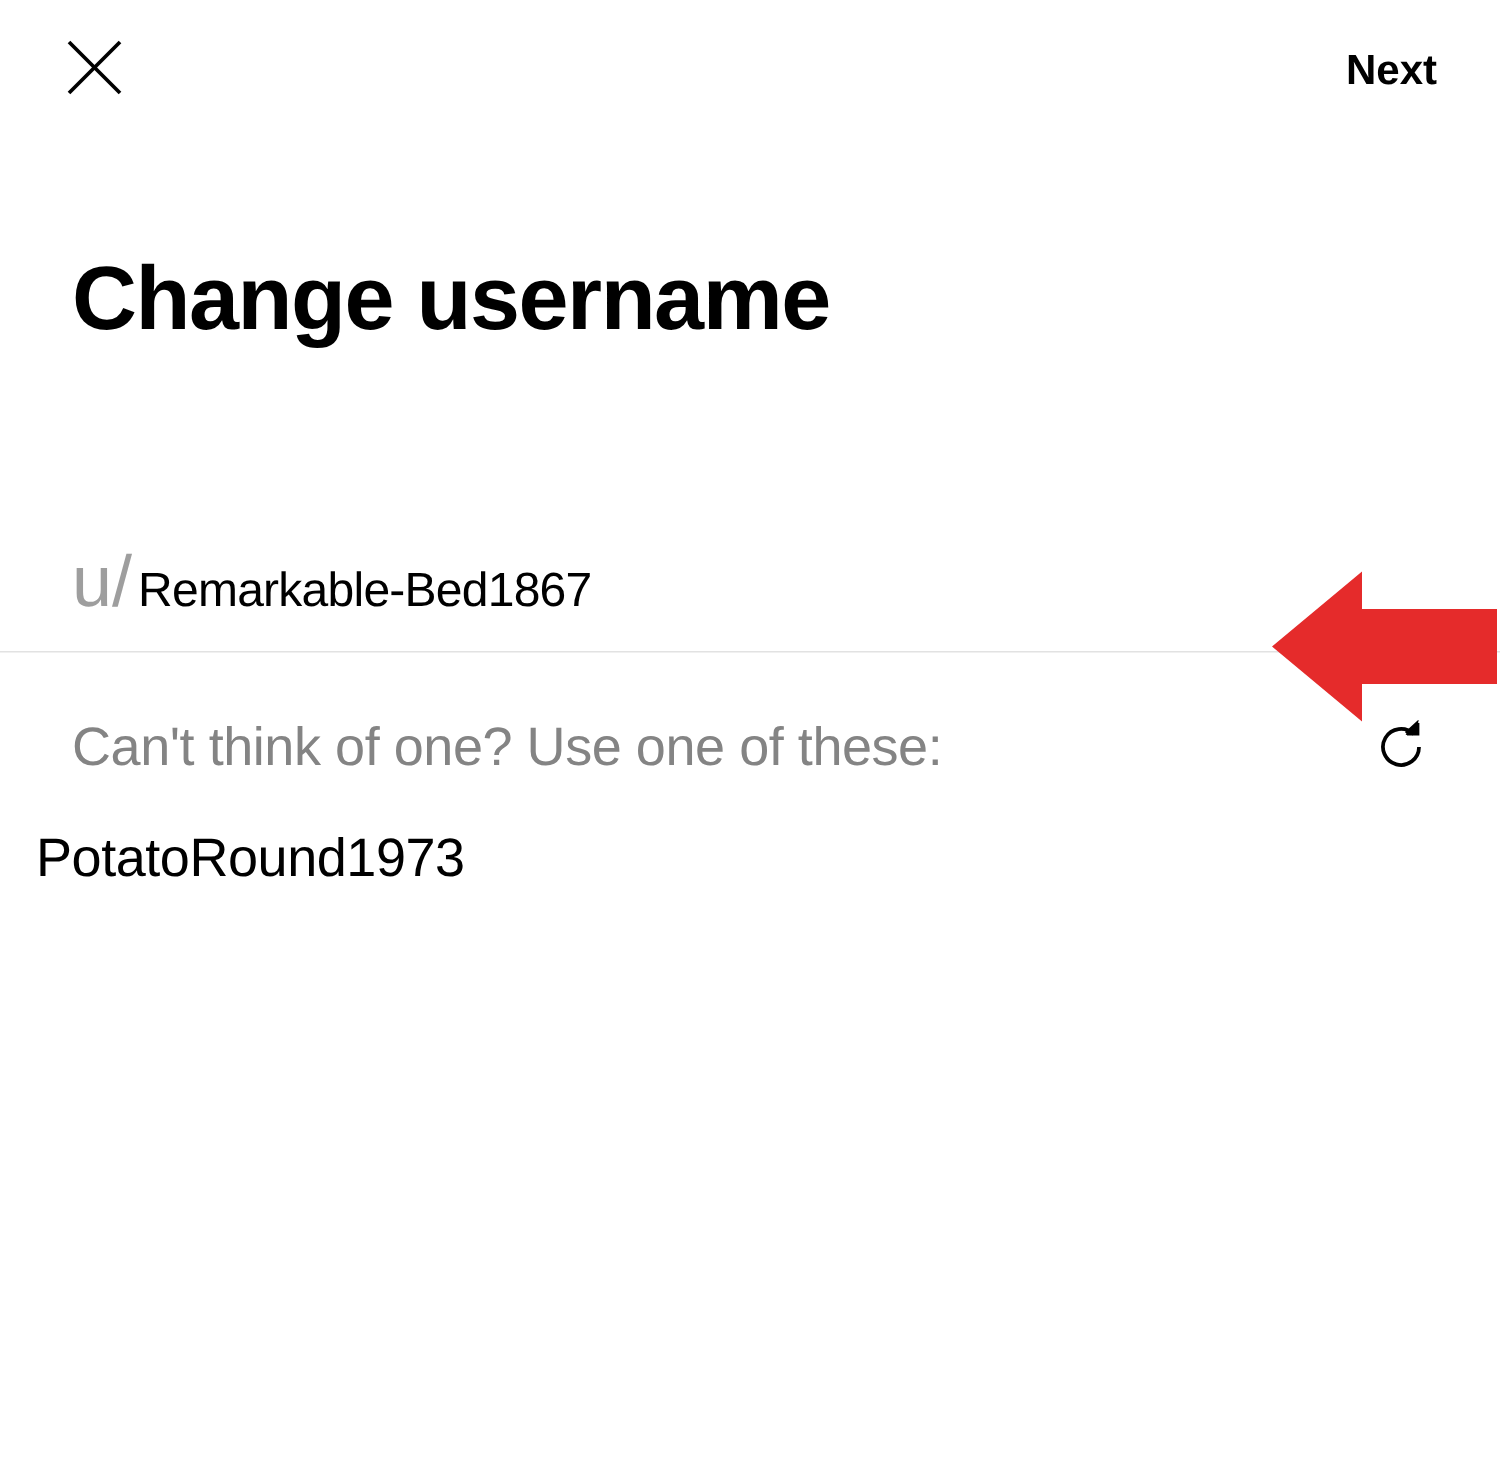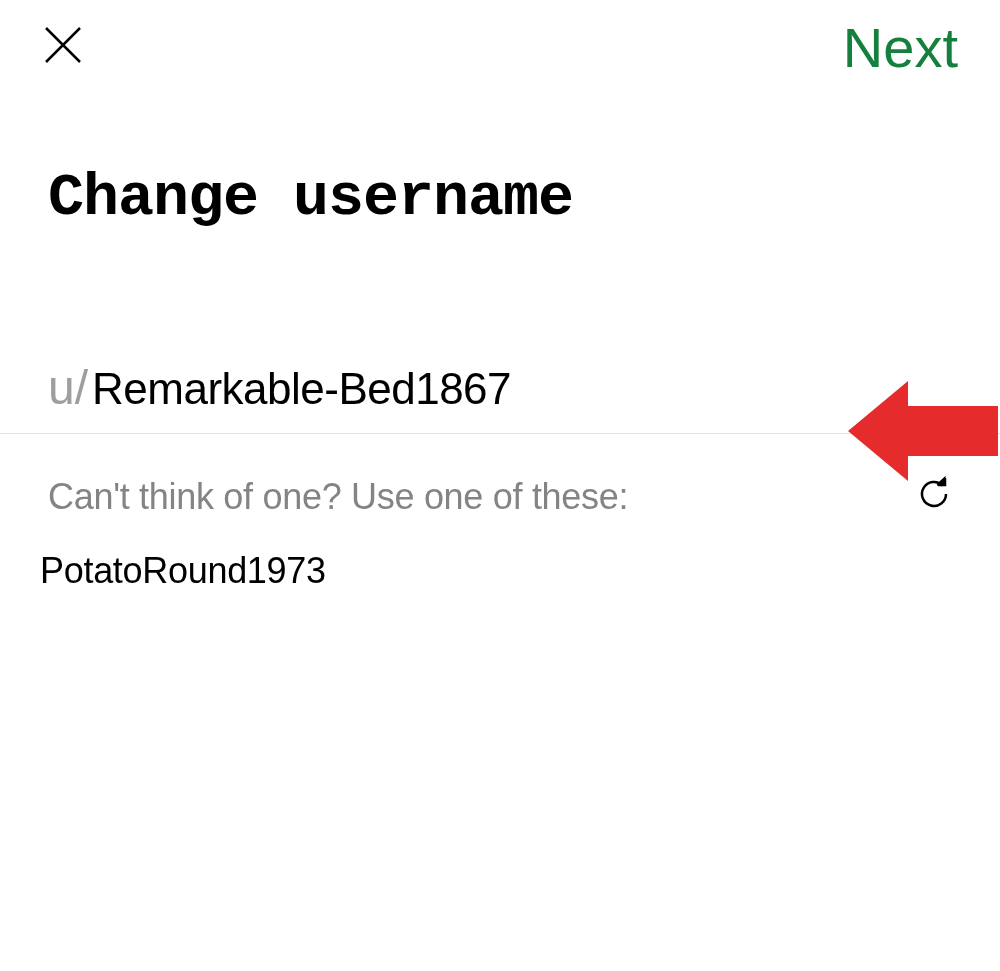--- a/index.html
+++ b/index.html
@@ -19,49 +19,48 @@
       padding: 18px 42px 0 42px;
       height: 58px;
     }
     .close-icon svg {
       width: 42px;
       height: 42px;
       stroke: #000;
       stroke-width: 2.5;
     }
     .next-btn {
-      color: #15803d;
-      font-size: 56px;
-      font-weight: 400;
+      color: #000000;
+      font-size: 28px;
+      font-weight: 700;
       background: none;
       border: none;
       cursor: pointer;
       padding: 0;
     }
     .title {
       font-size: 60px;
       font-weight: 800;
       color: #000;
       margin: 88px 0 0 48px;
       letter-spacing: -1px;
-      font-family: Liberation Mono, monospace;
     }
     .input-row {
       display: flex;
       align-items: baseline;
       margin: 128px 0 0 48px;
       position: relative;
     }
     .prefix {
       font-size: 48px;
       color: #9e9e9e;
       font-weight: 400;
     }
     .username-input {
-      font-size: 44px;
+      font-size: 32px;
       color: #000;
       font-weight: 400;
       border: none;
       outline: none;
       background: transparent;
       padding: 0 0 0 4px;
       width: 730px;
       letter-spacing: -0.5px;
     }
     .underline {
@@ -72,41 +71,41 @@
     }
     .arrow-annotation {
       position: absolute;
       left: 848px;
       top: 376px;
       pointer-events: none;
     }
     .hint-row {
       display: flex;
       justify-content: space-between;
-      align-items: flex-start;
+      align-items: flex-end;
       margin: 42px 48px 0 48px;
     }
     .hint-text {
       font-size: 36px;
       color: #848484;
       font-weight: 400;
       letter-spacing: -0.3px;
     }
     .refresh-btn {
       background: none;
       border: none;
       cursor: pointer;
       padding: 0;
     }
     .refresh-btn svg {
       width: 36px;
       height: 36px;
     }
     .suggestions {
-      margin: 32px 0 0 40px;
+      margin: 32px 0 0 24px;
     }
     .suggestion-item {
       font-size: 36px;
       color: #000;
       font-weight: 400;
       margin-bottom: 40px;
       cursor: pointer;
       letter-spacing: -0.3px;
     }
   </style>

